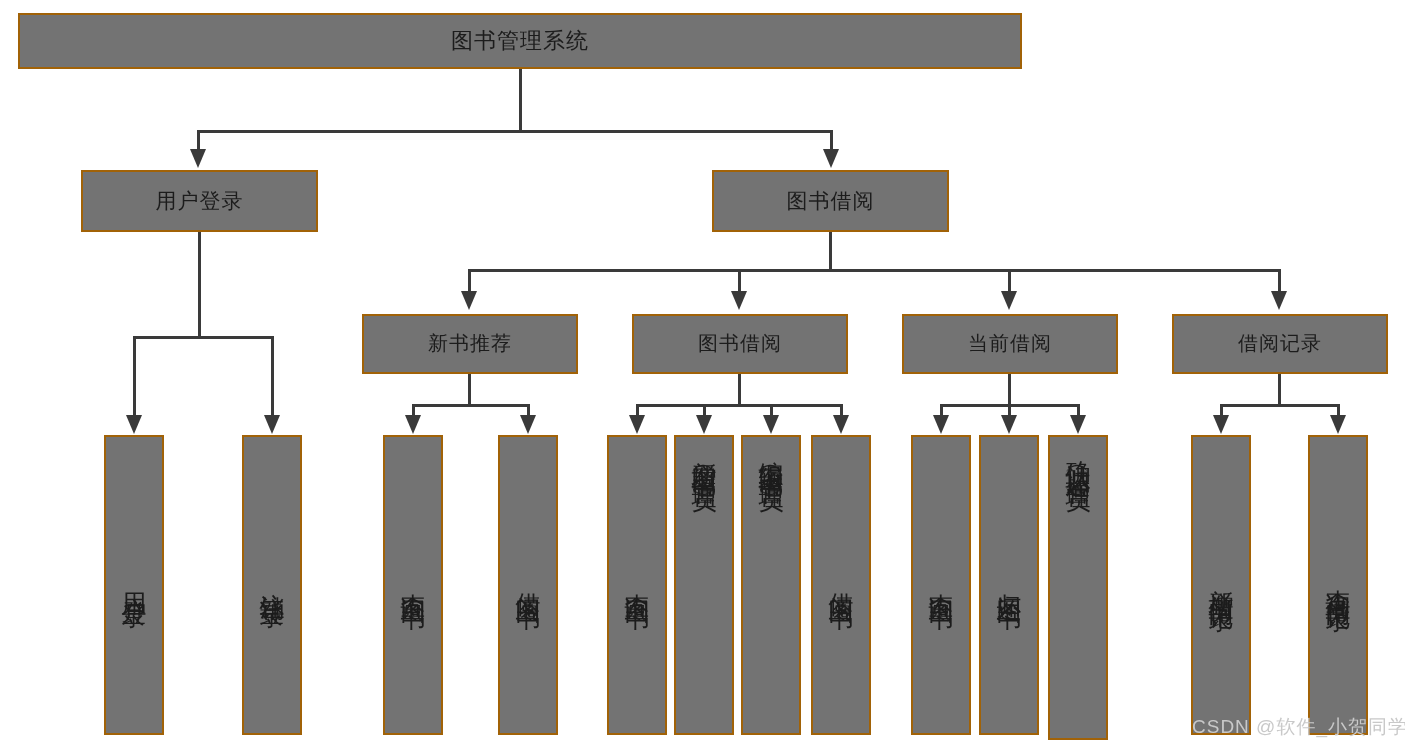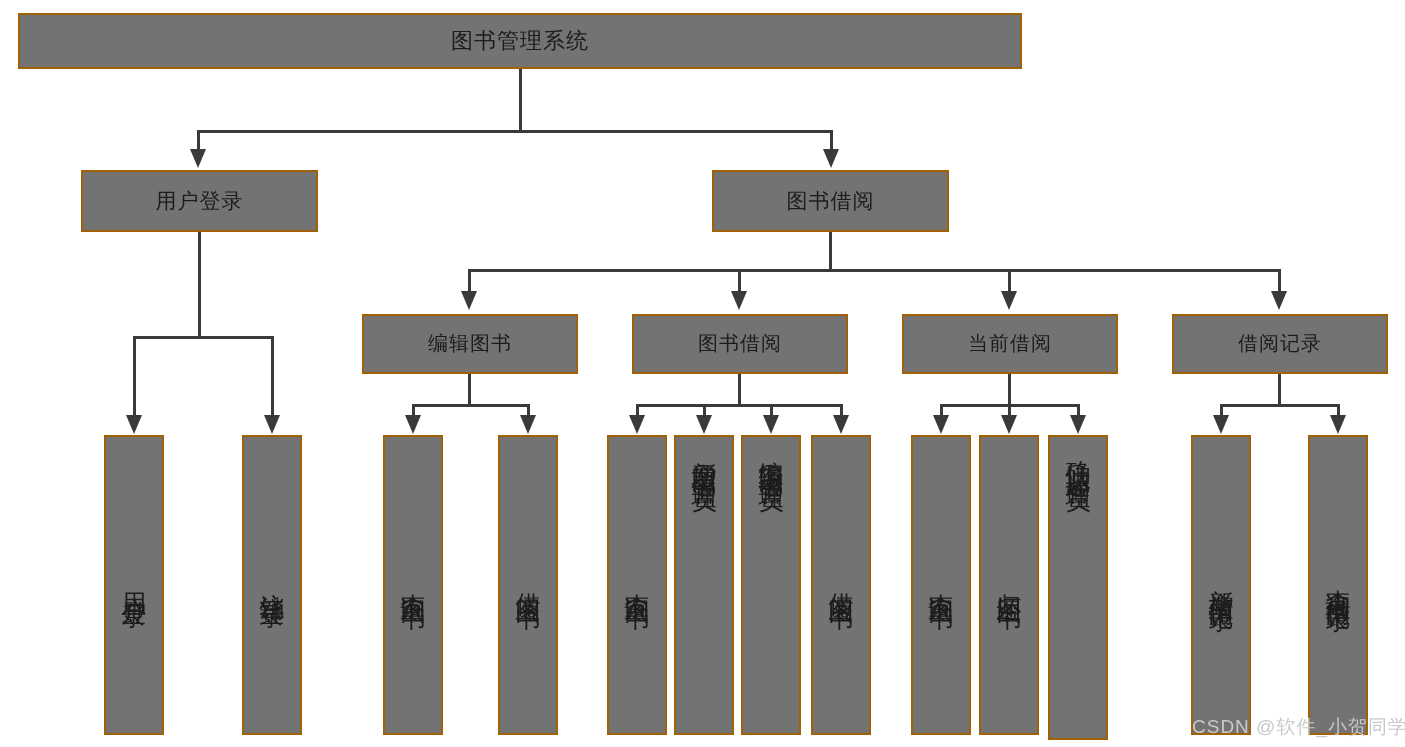--- a/index.html
+++ b/index.html
@@ -132,21 +132,21 @@
   <div class="vline" style="left:738px; top:269px; width:3px; height:25px;"></div>
   <div class="arrow" style="left:731px; top:291px;"></div>
 
   <div class="vline" style="left:1008px; top:269px; width:3px; height:25px;"></div>
   <div class="arrow" style="left:1001px; top:291px;"></div>
 
   <div class="vline" style="left:1278px; top:269px; width:3px; height:25px;"></div>
   <div class="arrow" style="left:1271px; top:291px;"></div>
 
   <div class="node lvl2" style="left:362px; top:314px; width:216px; height:60px;">
-    <span class="label">编辑图书</span>
+    <span class="label">新书推荐</span>
   </div>
   <div class="node lvl2" style="left:632px; top:314px; width:216px; height:60px;">
     <span class="label">图书借阅</span>
   </div>
   <div class="node lvl2" style="left:902px; top:314px; width:216px; height:60px;">
     <span class="label">当前借阅</span>
   </div>
   <div class="node lvl2" style="left:1172px; top:314px; width:216px; height:60px;justify-content:center;">
     <span class="label">借阅记录</span>
   </div>

